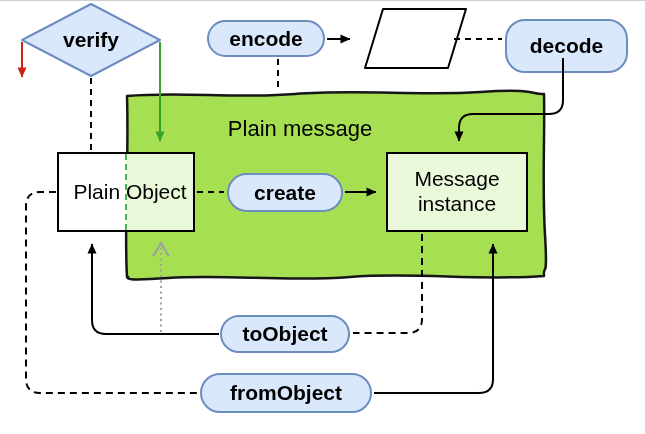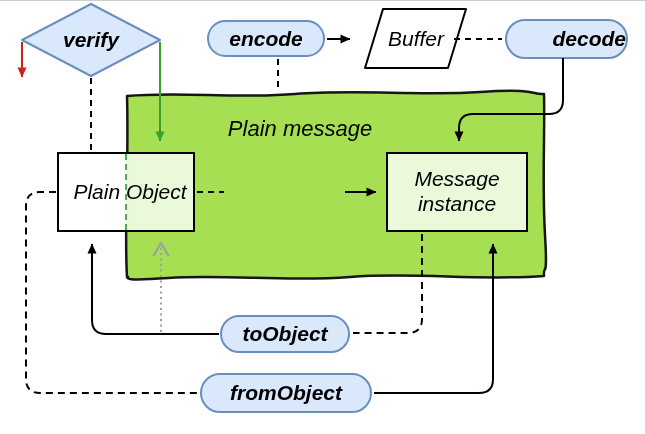--- a/index.html
+++ b/index.html
@@ -4,30 +4,30 @@
 <style>
   html,body{margin:0;padding:0;background:#fff;}
   .canvas{
     position:relative;width:645px;height:434px;background:#fff;overflow:hidden;
     font-family:"Liberation Sans", sans-serif;color:#000;
   }
   .layer{position:absolute;left:0;top:0;width:645px;height:434px;}
   #edge-layer{pointer-events:none;}
   .top-hairline{position:absolute;left:0;top:0;width:645px;height:1px;background:#cfcfcf;}
 
-  .node{position:absolute;display:flex;align-items:center;justify-content:center;box-sizing:border-box;font-style:italic;}
+  .node{position:absolute;display:flex;align-items:center;justify-content:center;box-sizing:border-box;}
 
   .pill{
     background:var(--pill-fill,#dae8fc);
     border:2px solid var(--pill-border,#6c8ebf);
     border-radius:20px;
     font-weight:bold;font-size:21px;
   }
   .pill-encode{left:207px;top:20px;width:118px;height:37px;}
-  .pill-decode{left:505px;top:19px;width:123px;height:40px;justify-content:flex-end;}
+  .pill-decode{left:505px;top:19px;width:123px;height:54px;}
   .pill-create{left:227px;top:173px;width:116px;height:39px;}
   .pill-toobject{left:220px;top:315px;width:130px;height:38px;}
   .pill-fromobject{left:200px;top:373px;width:172px;height:40px;}
 
   .verify-label{left:32px;top:23px;width:118px;height:34px;font-weight:bold;font-size:21px;background:transparent;}
   .buffer-label{left:374px;top:23px;width:84px;height:32px;font-size:21px;}
   .valid-label{left:222px;top:113px;width:156px;height:32px;font-size:22px;}
 
   .box{
     border:2px solid var(--box-border,#000);
@@ -71,34 +71,34 @@
   </svg>
 
   <div class="node verify-label">
       <span>verify</span>
     </div>
 
   <div class="node pill pill-encode">
       <span>encode</span>
     </div>
 
-  <div class="node buffer-label">
-      <span>Buffer</span>
-    </div>
 
   <div class="node pill pill-decode">
       <span>decode</span>
     </div>
 
   <div class="node valid-label">Plain message</div>
 
   <div class="node box box-plain">
       <span>Plain Object</span>
     </div>
 
+  <div class="node pill pill-create">
+      <span>create</span>
+    </div>
 
   <div class="node box box-message">
       <span>Message instance</span>
     </div>
 
   <div class="node pill pill-toobject">
       <span>toObject</span>
     </div>
 
   <div class="node pill pill-fromobject">

